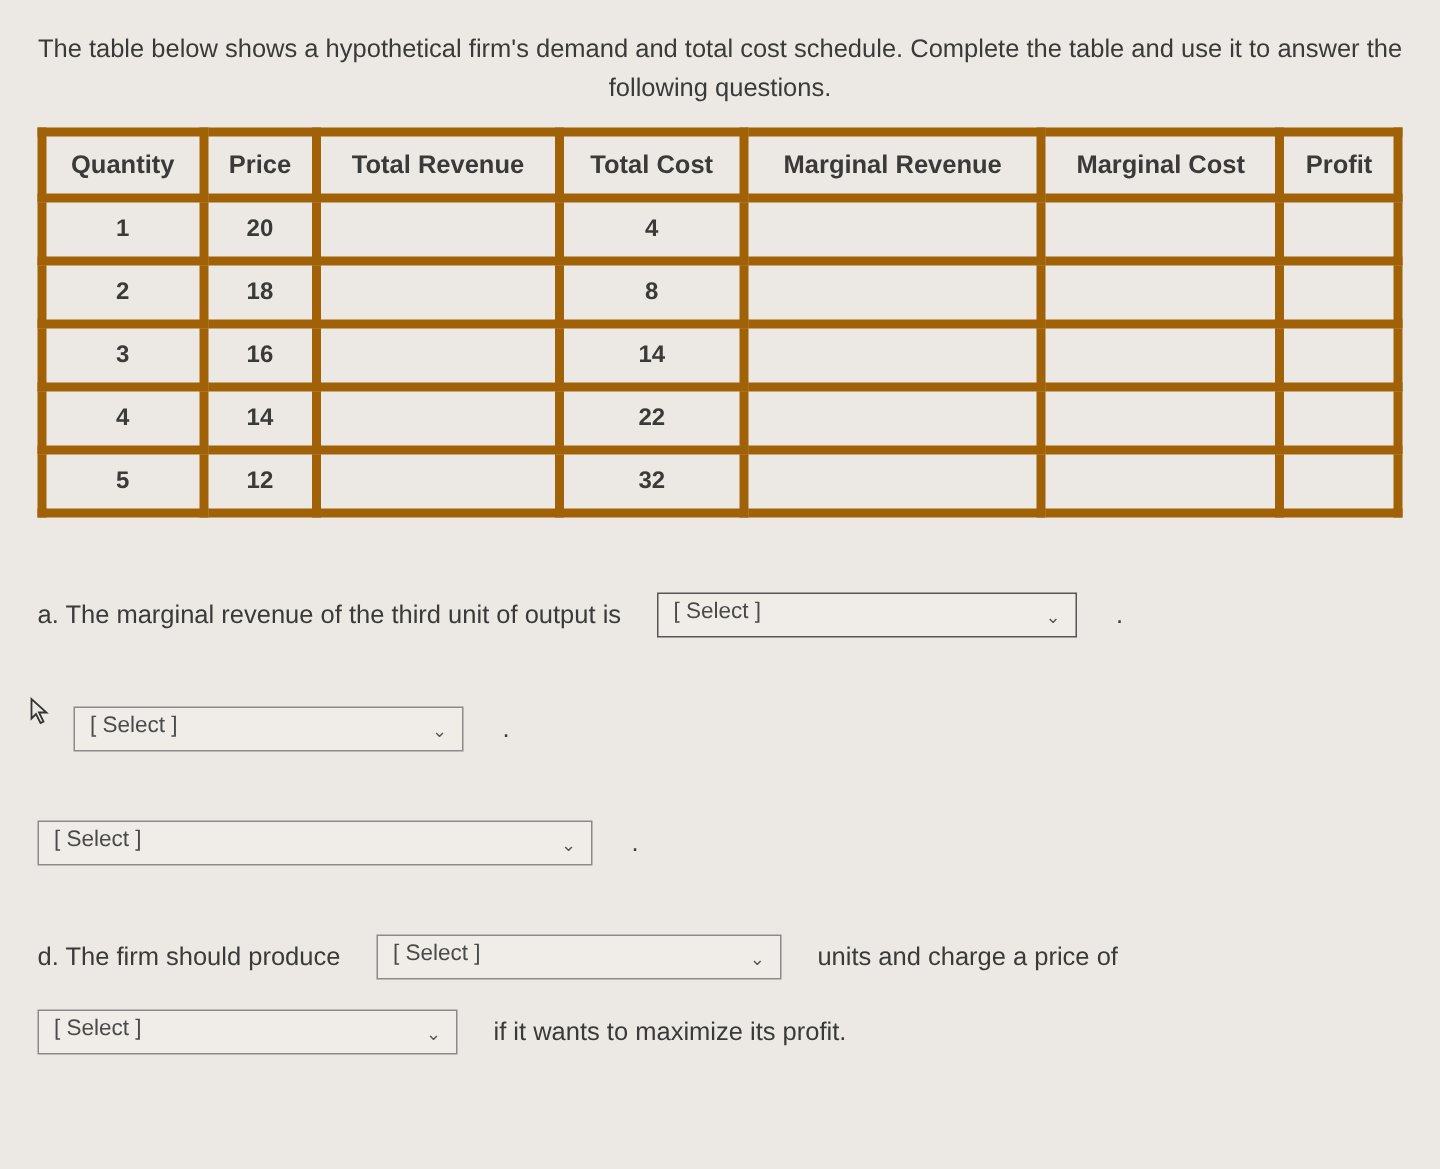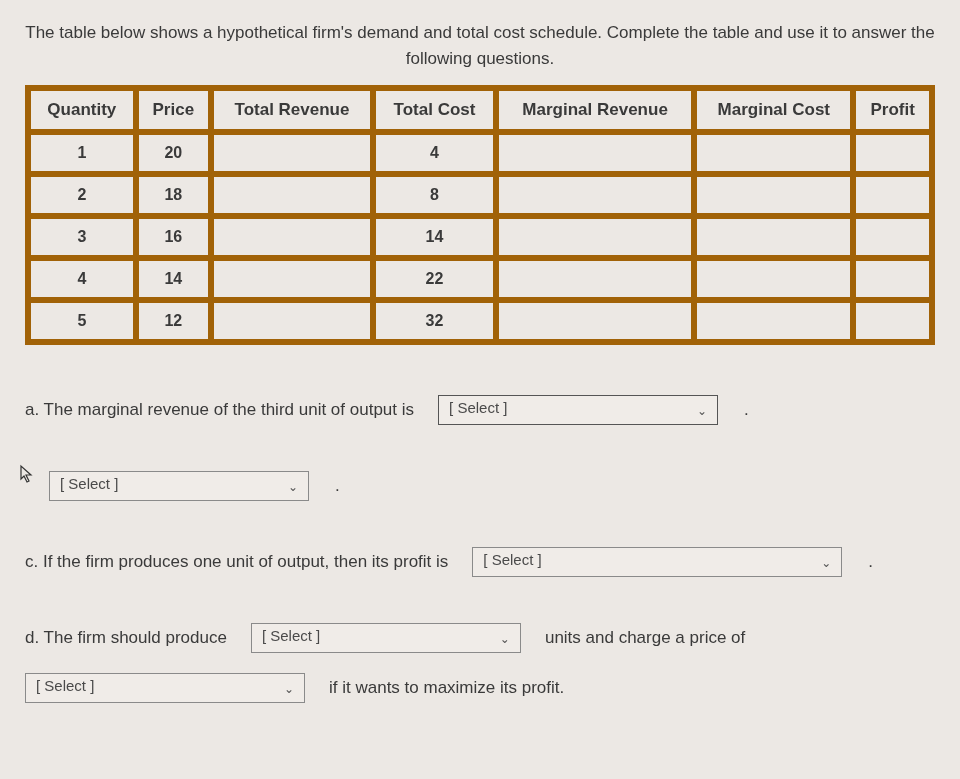--- a/index.html
+++ b/index.html
@@ -159,21 +159,20 @@
     </svg>
   </span>
   <span class="select-box" style="min-width:260px">
     <span>[ Select ]</span>
     <span class="chevron">⌄</span>
   </span>
   <span class="period">.</span>
 </div>
 
 <div class="question">
-  <span>c.  If the firm produces one unit of output, then its profit is</span>
   <span class="select-box" style="min-width:370px">
     <span>[ Select ]</span>
     <span class="chevron">⌄</span>
   </span>
   <span class="period">.</span>
 </div>
 
 <div class="question" style="margin-bottom:20px">
   <span>d.  The firm should produce</span>
   <span class="select-box" style="min-width:270px">

